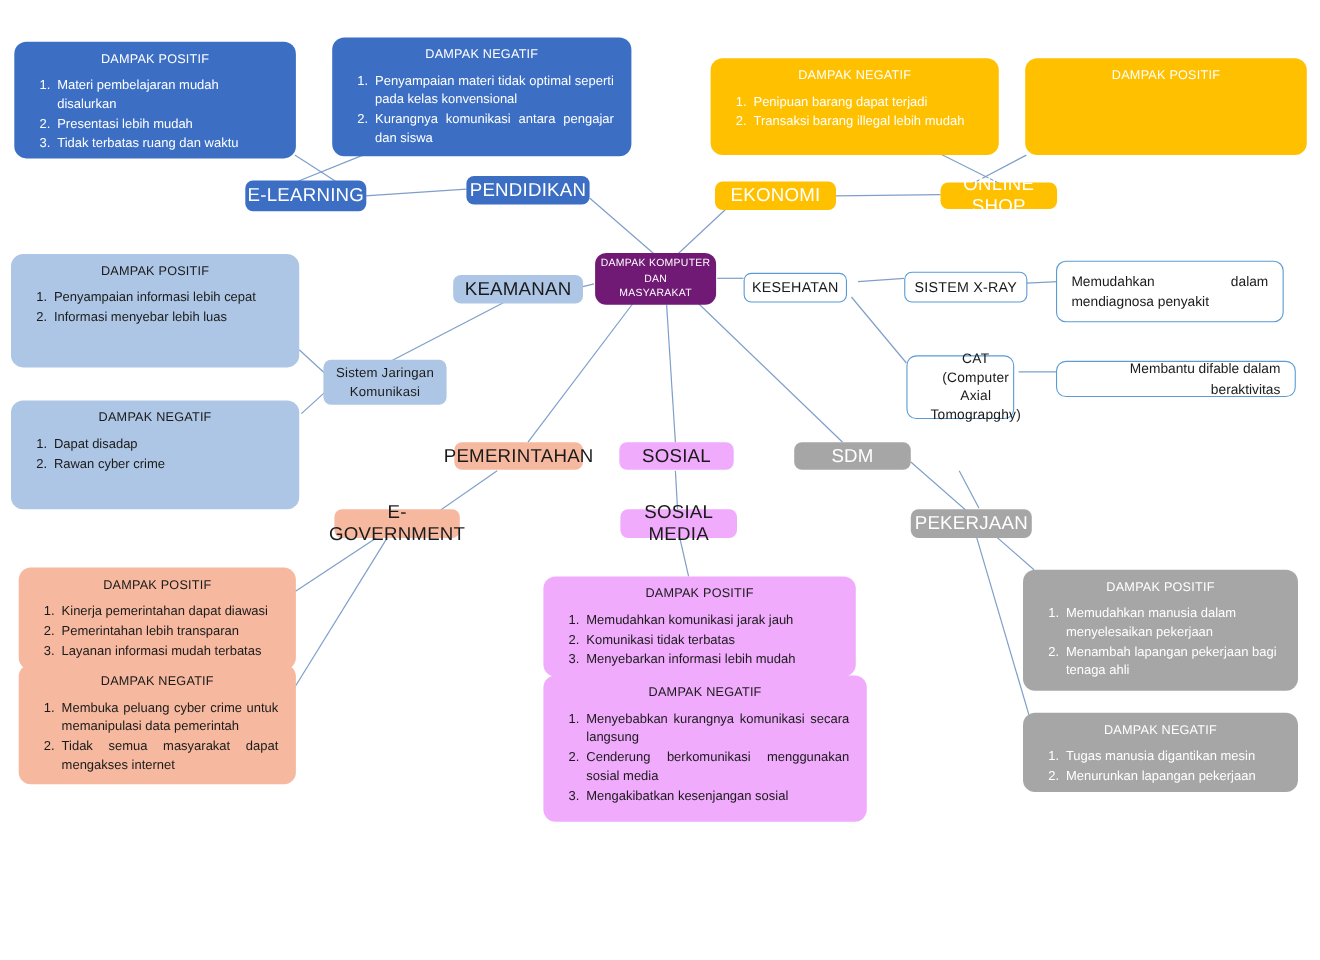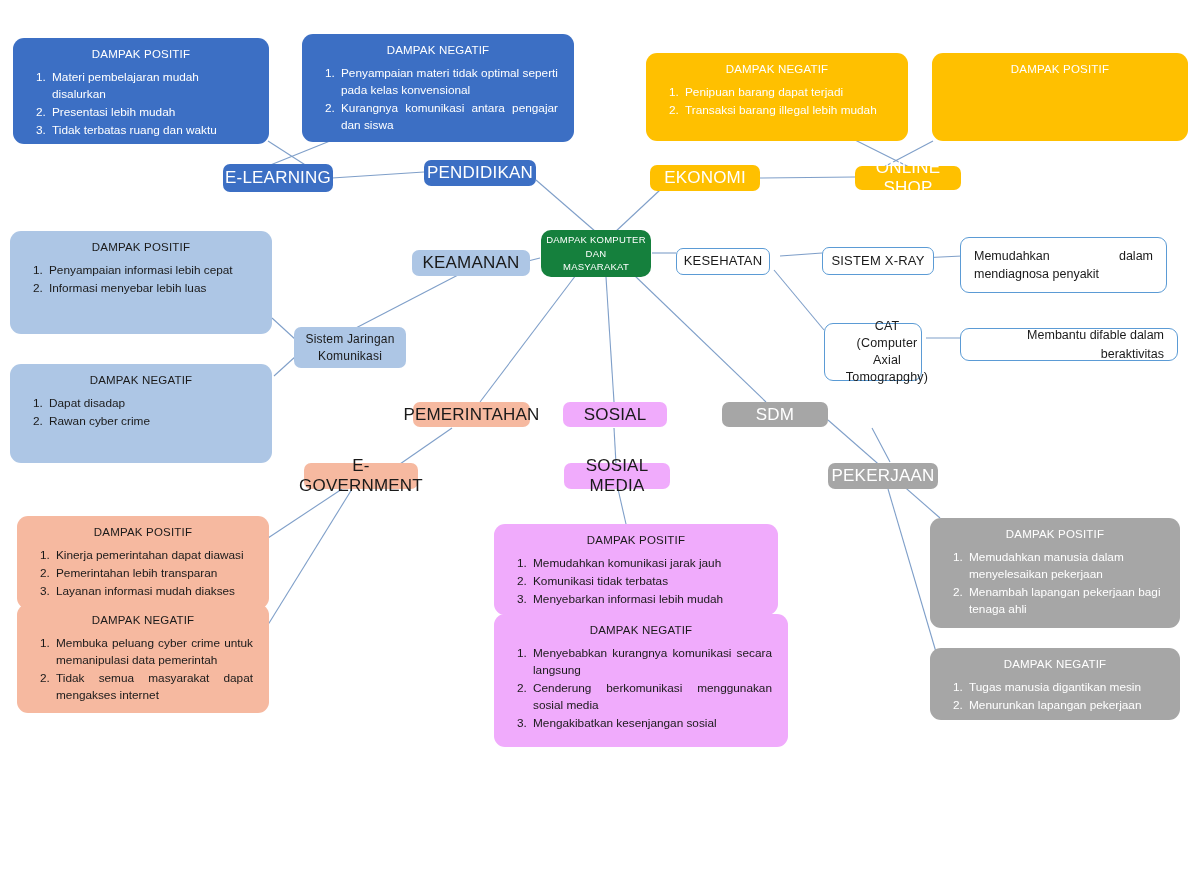--- a/index.html
+++ b/index.html
@@ -51,21 +51,21 @@
   .c-gray        { background: #a6a6a6; color: #ffffff; }
   .c-gray  ol li { color: #ffffff; }
   .c-white       { background: #ffffff; color: #1a1a1a; border: 1.2px solid #5b9bd5; }
 
   .c-white.plain { display: flex; align-items: center; padding: 9px 13px;
                    font-size: 12.5px; line-height: 1.45; text-align: justify; }
   .c-white.chip  { border-radius: 7px; font-size: 13px; }
   .c-white.chip2 { border-radius: 9px; font-size: 12.5px; line-height: 1.35; padding-left: 28px; }
 
   .center-node {
-    background: #15803d; color: #ffffff;
+    background: #701a75; color: #ffffff;
     display: flex; align-items: center; justify-content: center;
     text-align: center; font-size: 9.5px; line-height: 1.45;
     letter-spacing: .25px; border-radius: 10px;
   }
 </style>
 </head>
 <body>
 
 <div id="canvas">
 
@@ -212,21 +212,21 @@
 
   <div class="node chip c-salmon" style="left:304px; top:463px; width:114px; height:26px;">
     <span>E-GOVERNMENT</span>
   </div>
 
   <div class="node box c-salmon" style="left:17px; top:516px; width:252px; height:93px;">
     <div class="bt">DAMPAK POSITIF</div>
     <ol class="nojust">
       <li>Kinerja pemerintahan dapat diawasi</li>
       <li>Pemerintahan lebih transparan</li>
-      <li>Layanan informasi mudah diakses</li>
+      <li>Layanan informasi mudah terbatas</li>
     </ol>
   </div>
 
   <div class="node box c-salmon" style="left:17px; top:604px; width:252px; height:109px;">
     <div class="bt">DAMPAK NEGATIF</div>
     <ol>
       <li>Membuka peluang cyber crime untuk memanipulasi data pemerintah</li>
       <li>Tidak semua masyarakat dapat mengakses internet</li>
     </ol>
   </div>

